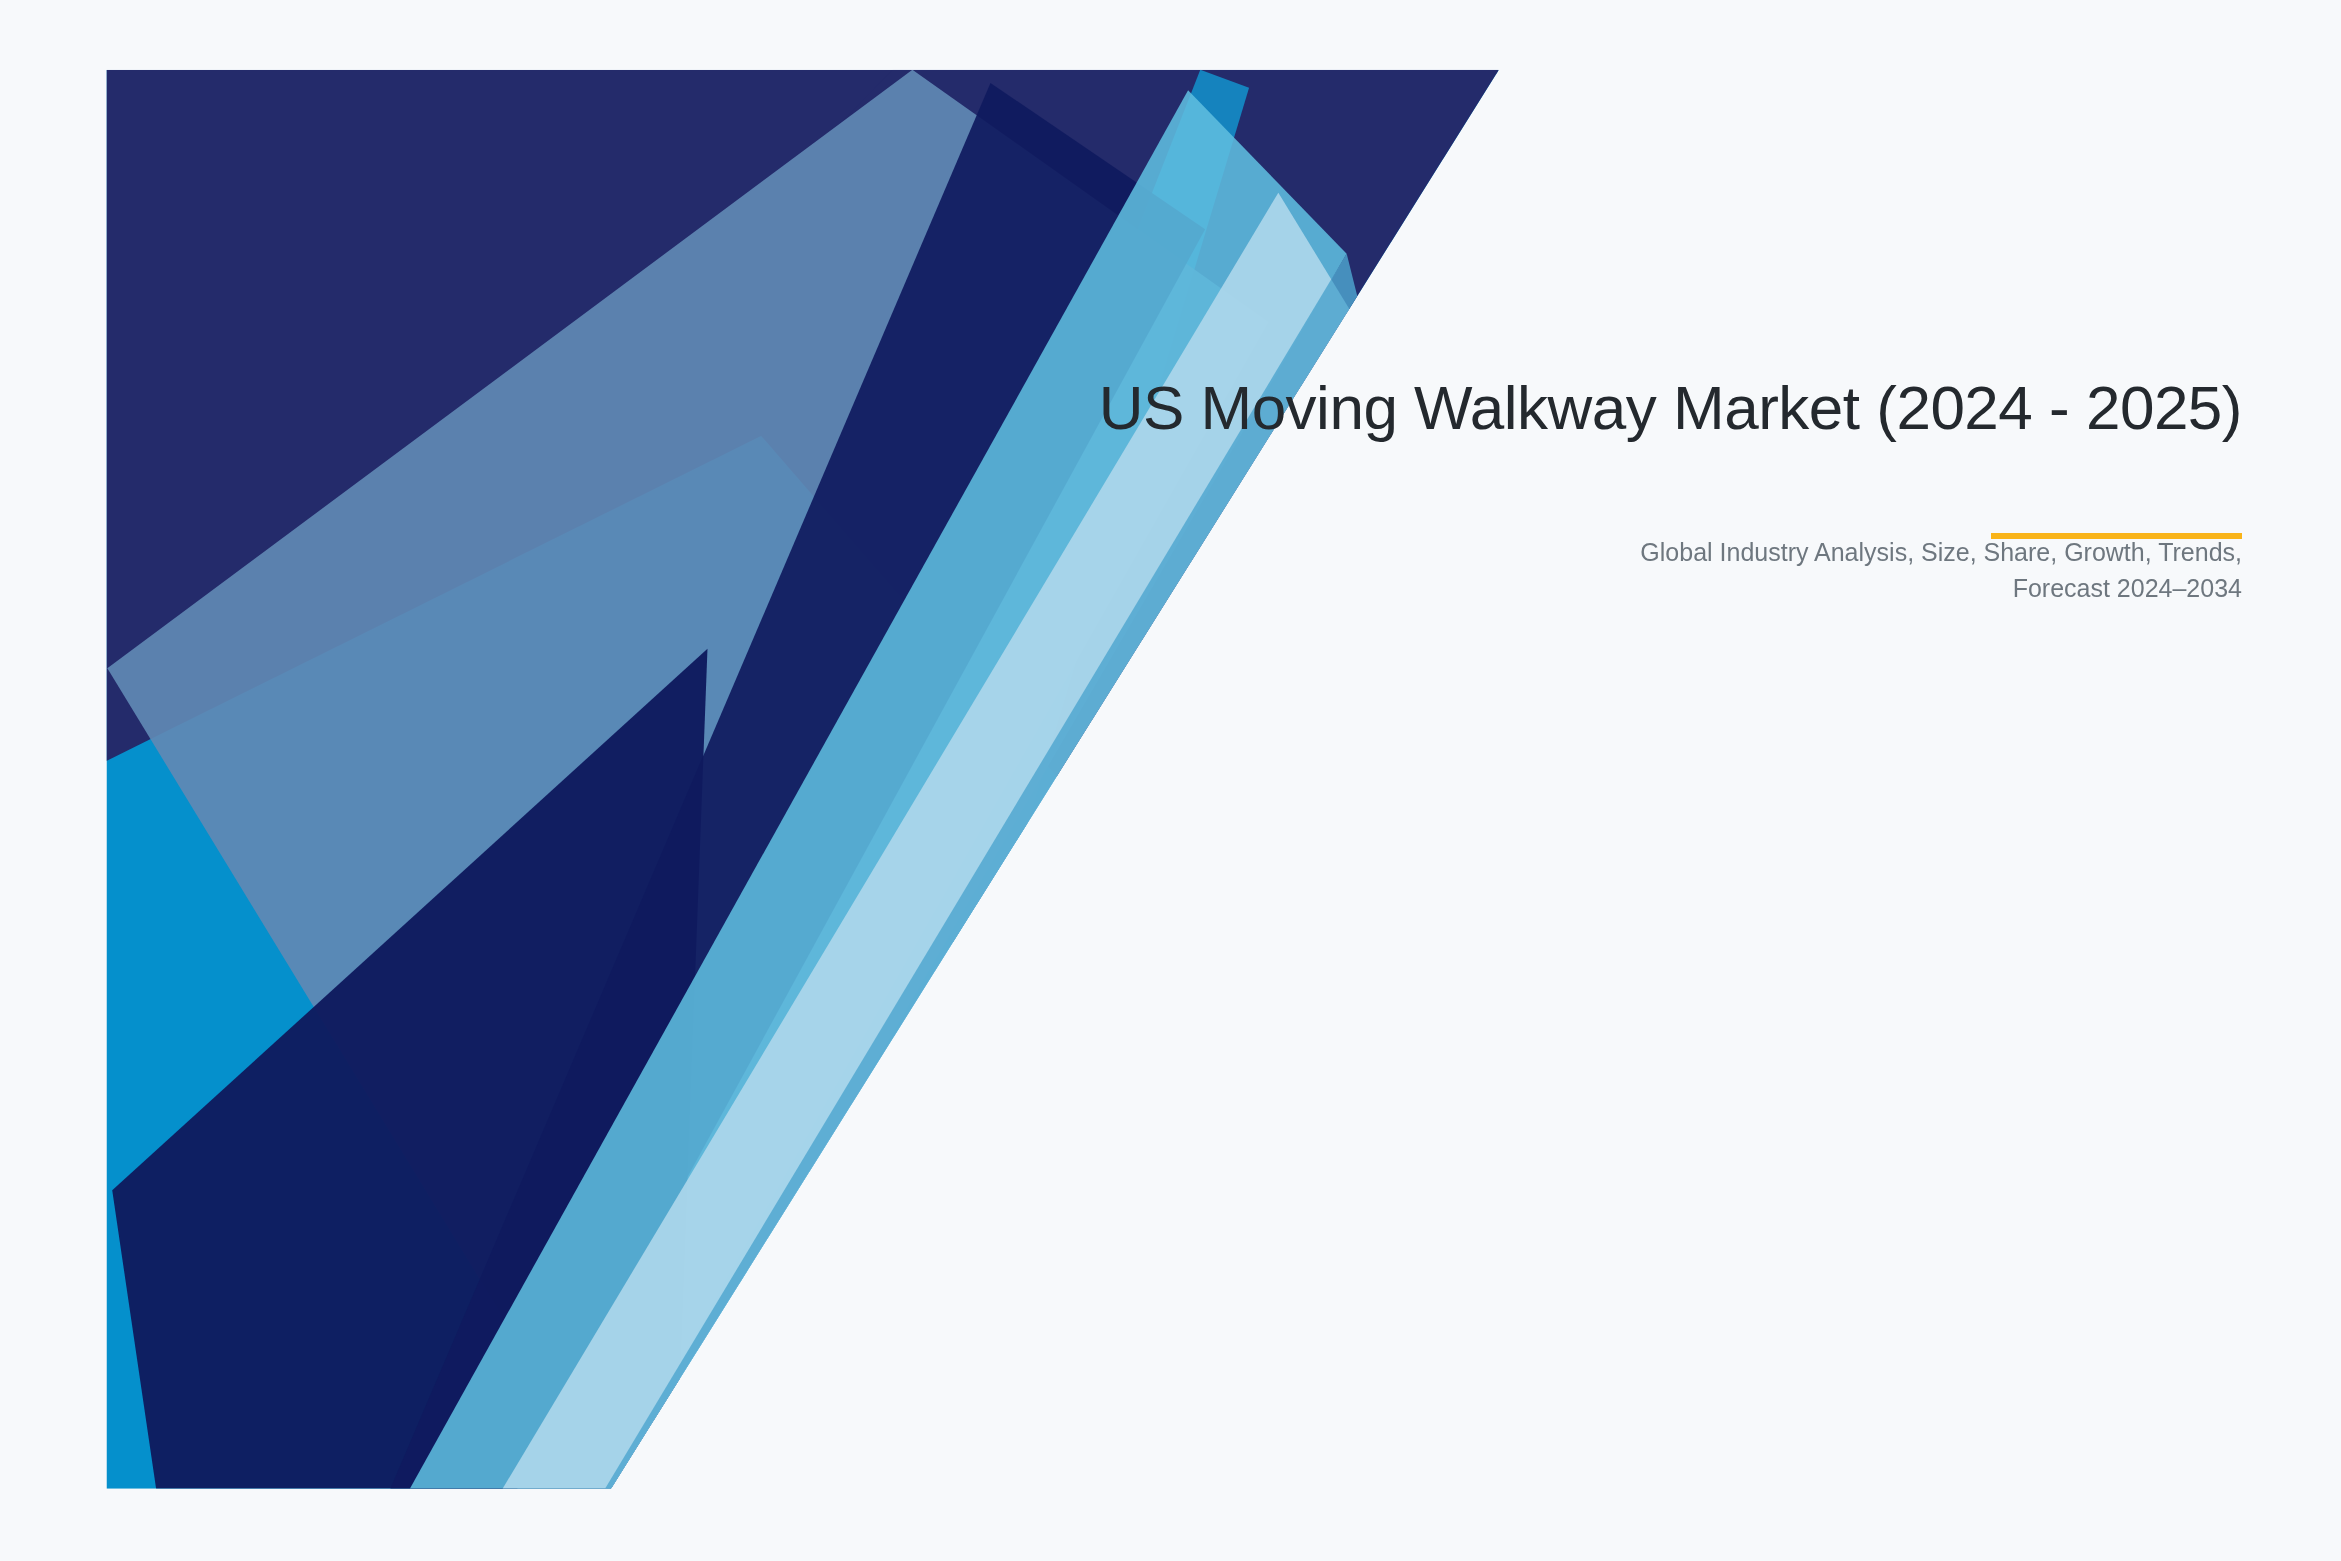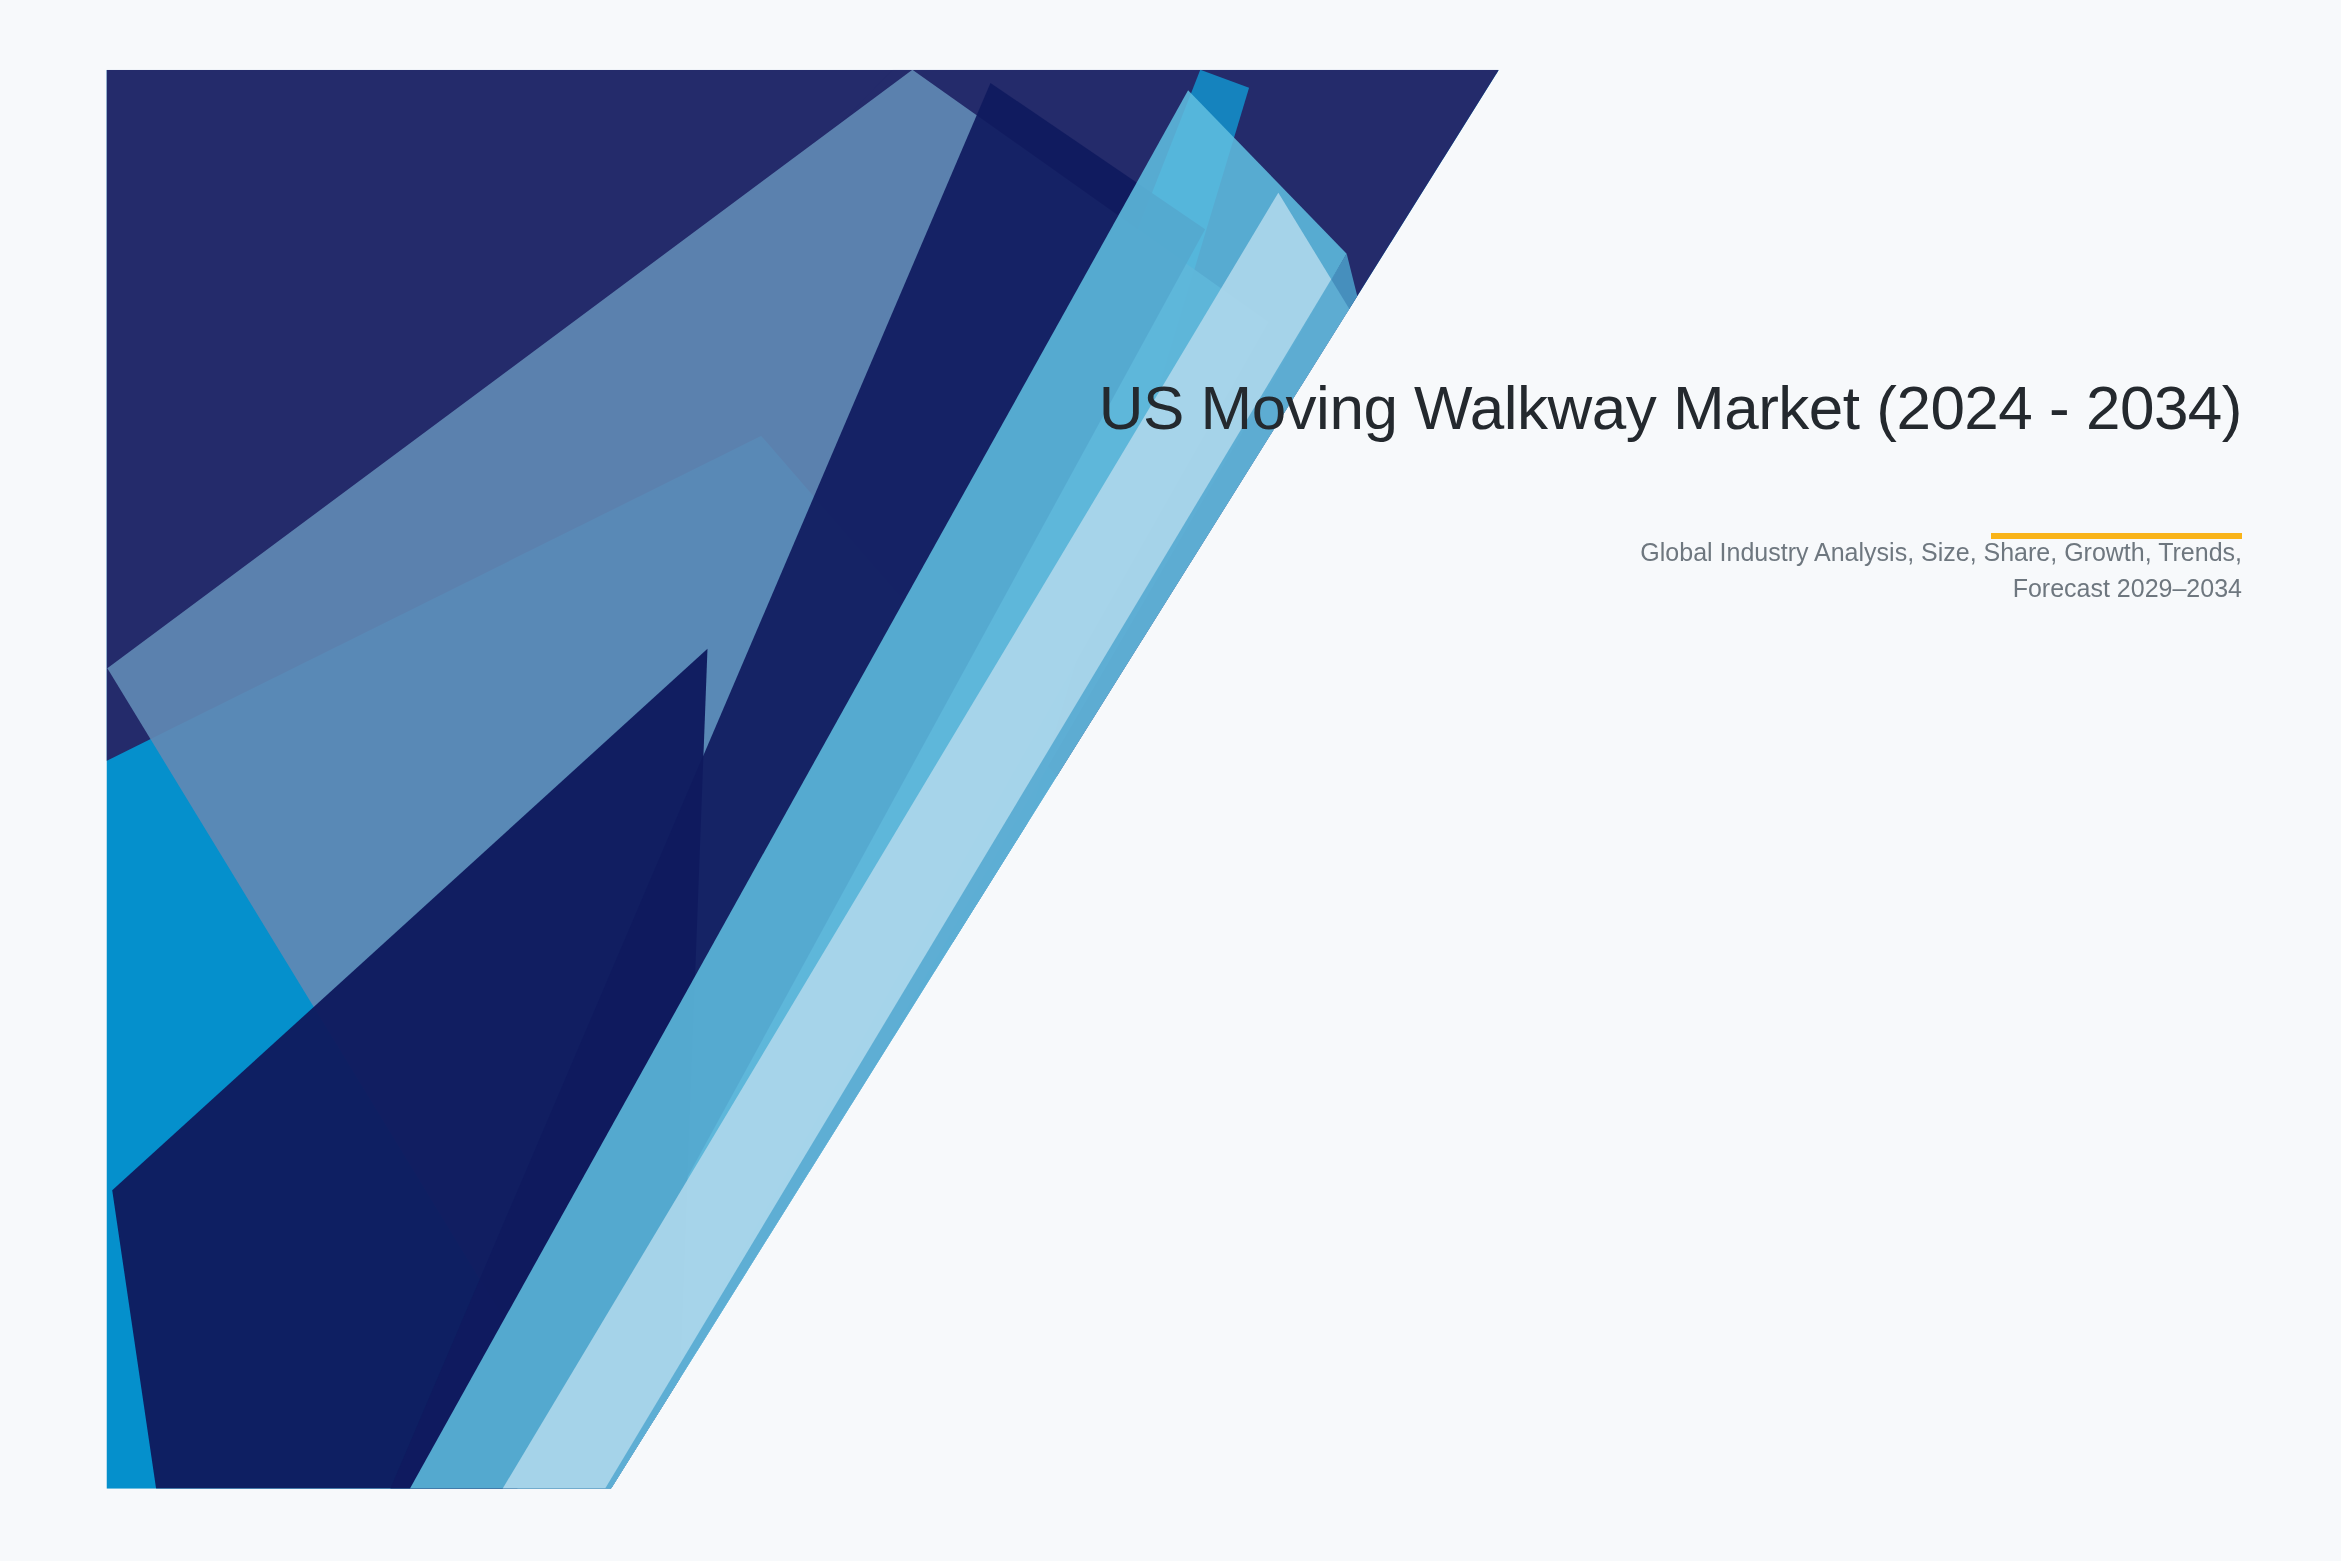--- a/index.html
+++ b/index.html
@@ -110,20 +110,20 @@
 
         <polygon points="2620,395 2800,690 1320,3052 1030,3052" fill="#AED7EB" fill-opacity="0.90"></polygon>
 
         <polygon points="2760,520 2810,720 1340,3052 1240,3052" fill="#4EA6CF" fill-opacity="0.82"></polygon>
       </g>
     </svg>
   </div>
 
   <div class="text-block">
     <div class="title-wrap">
-      <h1 class="title">US Moving Walkway Market (2024 - 2034)</h1>
+      <h1 class="title">US Moving Walkway Market (2024 - 2025)</h1>
       <div class="accent-bar"></div>
     </div>
-    <p class="subtitle">Global Industry Analysis, Size, Share, Growth, Trends, Forecast 2029–2034</p>
+    <p class="subtitle">Global Industry Analysis, Size, Share, Growth, Trends, Forecast 2024–2034</p>
   </div>
 
 </div>
 
 
 </body></html>

